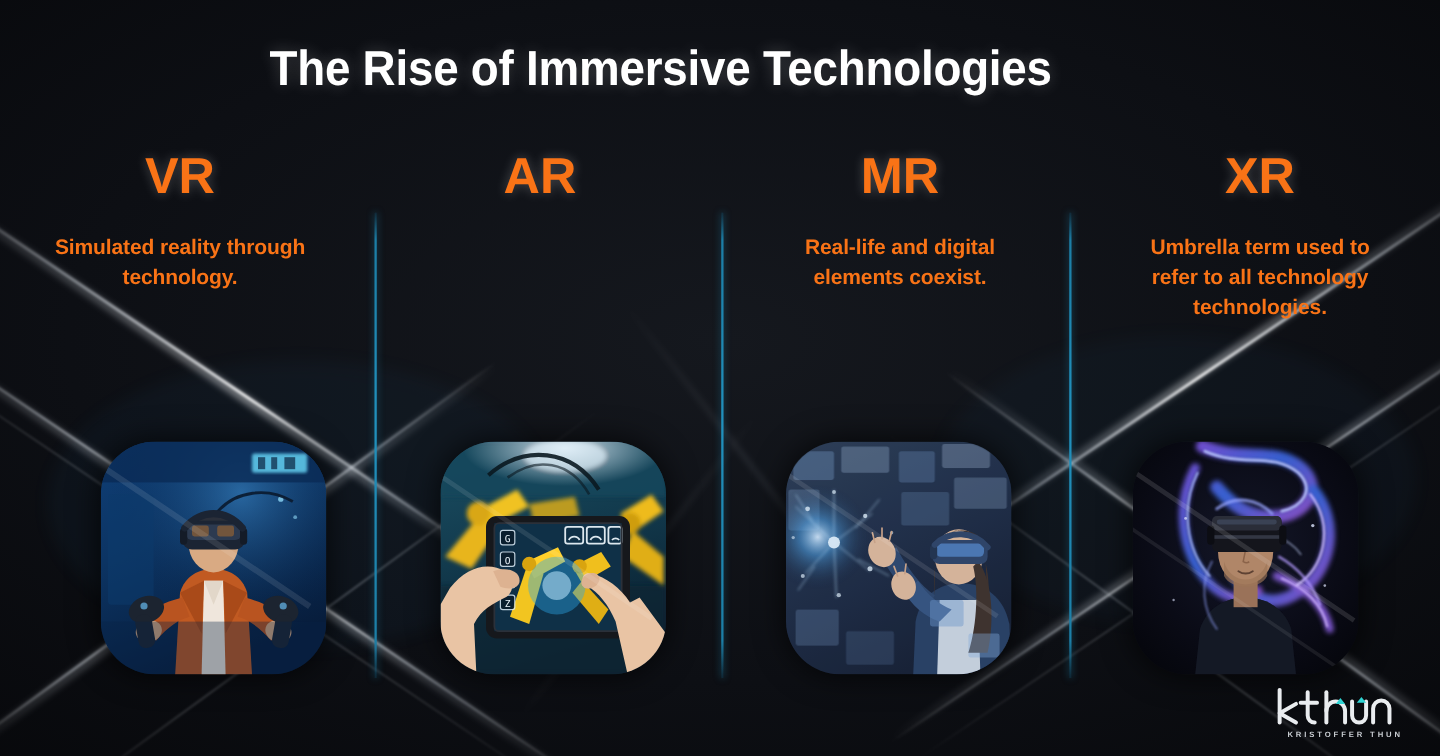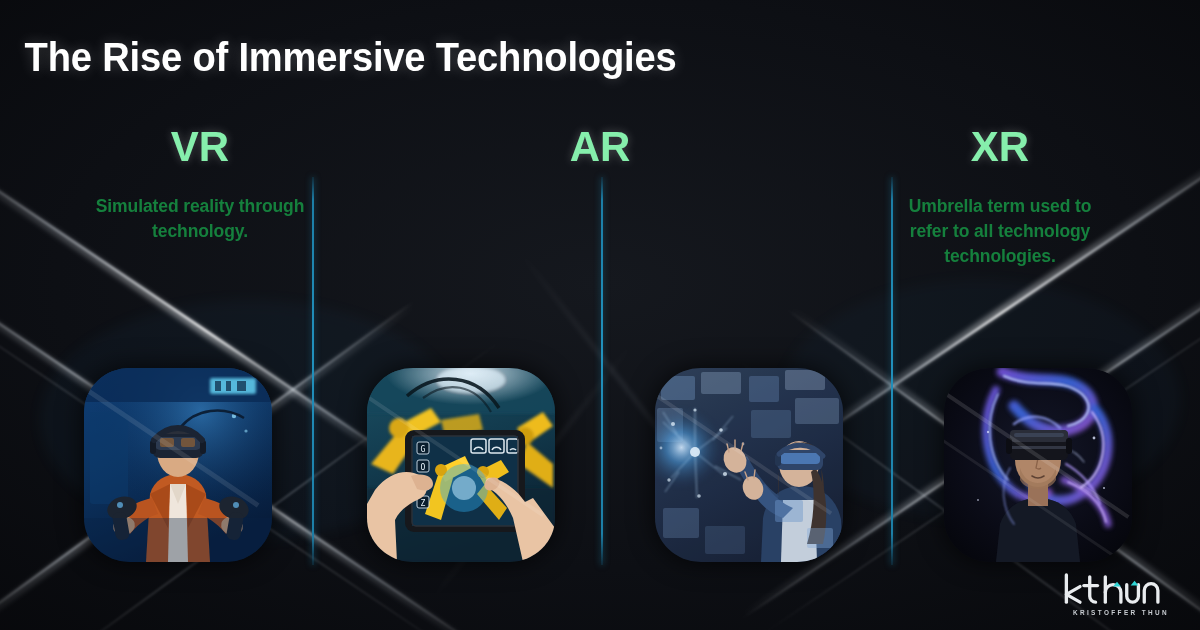--- a/index.html
+++ b/index.html
@@ -10,21 +10,21 @@
     overflow:hidden;
     position:relative;
   }
 
   
   #bg { position:absolute; inset:0; z-index:0; }
 
   
   .title-wrap {
     position:absolute; top:34px; left:0; width:1102px;
-    text-align:left; z-index:5;
+    text-align:center; z-index:5;
   }
   .title {
     display:inline-block;
     color:#ffffff;
     font-family:"Liberation Sans Narrow","Liberation Sans", sans-serif;
     font-size:41px;
     font-weight:bold;
     letter-spacing:-0.2px;
     transform:scaleX(0.93);
     text-shadow:0 0 14px rgba(255,255,255,0.22);
@@ -35,31 +35,31 @@
     position:absolute; top:0; left:0;
     width:1200px; height:630px;
     display:flex; z-index:4;
   }
   .col {
     position:relative;
     flex:1 1 0;
     display:flex; flex-direction:column; align-items:center;
   }
   .col-head {
-    color:#86efac;
+    color:#f97316;
     font-family:"Liberation Sans Narrow","Liberation Sans", sans-serif;
     font-weight:bold;
     font-size:42px;
     letter-spacing:0px;
     margin-top:126px;
     line-height:1;
     text-shadow:0 0 10px rgba(255,255,255,0.25);
   }
   .col-desc {
-    color:#15803d;
+    color:#f97316;
     font-size:17.5px;
     font-weight:bold;
     line-height:1.42;
     text-align:center;
     margin-top:26px;
     width:215px;
     letter-spacing:-0.1px;
   }
   .col-3 .col-desc { width:208px; }
   .col-4 .col-desc { width:206px; }
@@ -210,20 +210,24 @@
 
   <div class="col col-1">
     <div class="col-head">VR</div>
     <div class="col-desc">Simulated reality through technology.</div>
   </div>
 
   <div class="col col-2">
     <div class="col-head">AR</div>
   </div>
 
+  <div class="col col-3">
+    <div class="col-head">MR</div>
+    <div class="col-desc">Real-life and digital elements coexist.</div>
+  </div>
 
   <div class="col col-4">
     <div class="col-head">XR</div>
     <div class="col-desc">Umbrella term used to refer to all technology technologies.</div>
   </div>
 
 </div>
 
 <div class="photo" id="photo-vr">
   <svg viewBox="0 0 188 194" preserveAspectRatio="xMidYMid slice">

